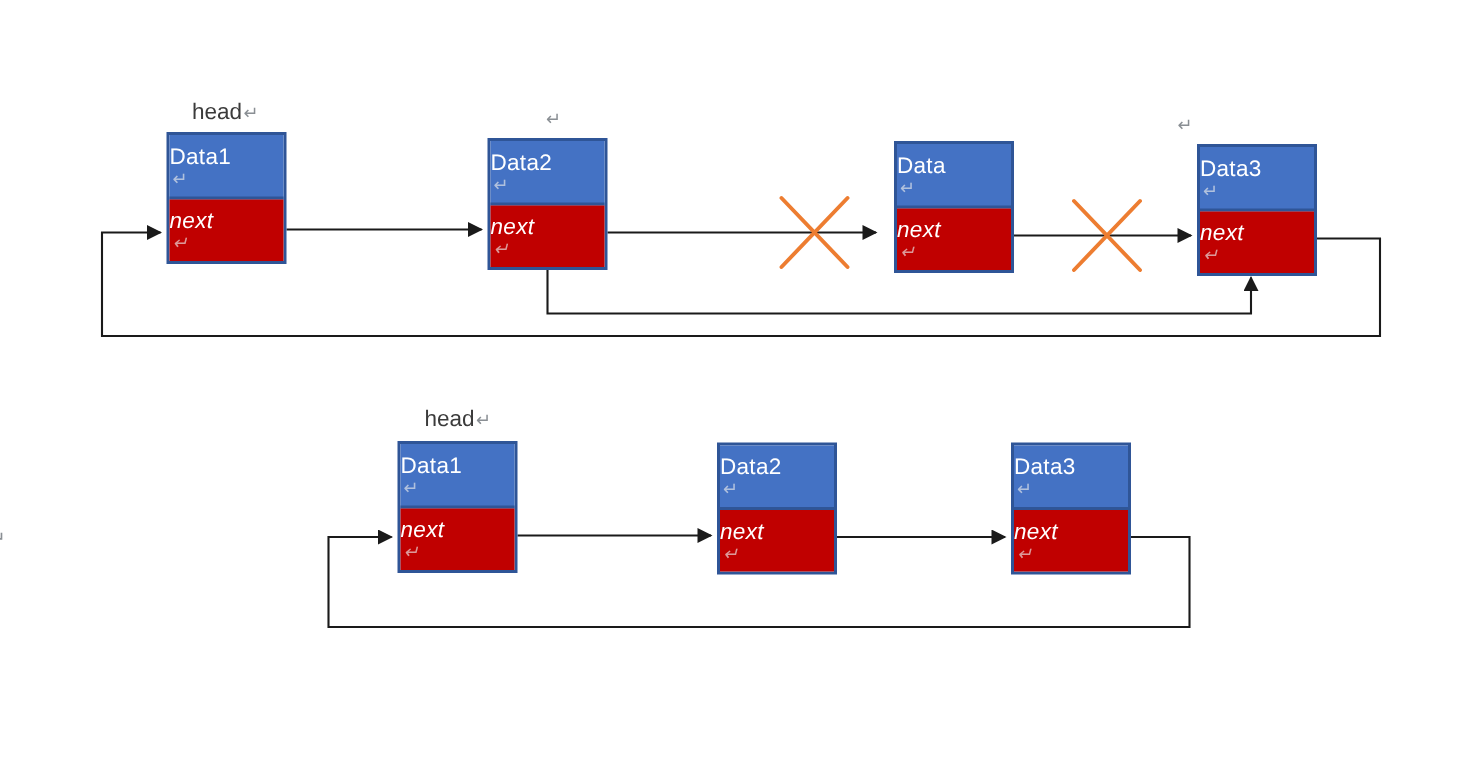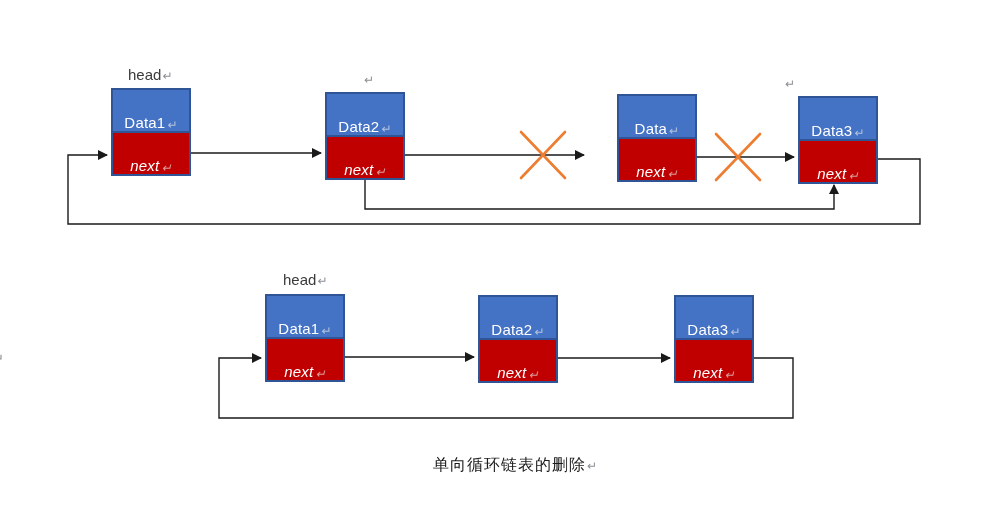--- a/index.html
+++ b/index.html
@@ -6,22 +6,22 @@
   .canvas{
     position:relative;width:983px;height:521px;background:#ffffff;
     overflow:hidden;font-family:"Liberation Sans",sans-serif;
   }
   .wires{position:absolute;left:0;top:0;width:983px;height:521px;}
   .node{
     position:absolute;width:76px;border:2px solid var(--node-border,#2F5597);
     box-sizing:content-box;
   }
   .cell{
-    height:41px;display:flex;align-items:flex-end;justify-content:center;
-    font-size:15px;color:var(--node-text,#fff);letter-spacing:.2px;
+    height:41px;display:flex;align-items:flex-start;justify-content:center;
+    font-size:15px;color:var(--node-text,#fff);letter-spacing:.2px;flex-direction:column;
   }
   .cell.data{background:var(--node-fill-top,#4472C4);border-bottom:2px solid var(--node-border,#2F5597);}
   .cell.next{background:var(--node-fill-bottom,#C00000);font-style:italic;}
   .pilcrow-in{
     font-size:12px;color:rgba(235,235,235,.65);margin-left:2px;line-height:1;
   }
   .floating-label{
     position:absolute;font-size:15px;color:var(--label-text,#3b3b3b);
     white-space:nowrap;
   }
@@ -81,21 +81,21 @@
   <div class="node" style="left:325px;top:92px">
     <div class="cell data">
         <span>Data2</span>
         <span class="pilcrow-in">↵</span>
       </div>
     <div class="cell next">
         <span>next</span>
         <span class="pilcrow-in">↵</span>
       </div>
   </div>
-  <div class="node" style="left:617px;top:94px">
+  <div class="node" style="left:596px;top:94px">
     <div class="cell data">
         <span>Data</span>
         <span class="pilcrow-in">↵</span>
       </div>
     <div class="cell next">
         <span>next</span>
         <span class="pilcrow-in">↵</span>
       </div>
   </div>
   <div class="node" style="left:798px;top:96px">
@@ -135,17 +135,16 @@
     <div class="cell data">
         <span>Data3</span>
         <span class="pilcrow-in">↵</span>
       </div>
     <div class="cell next">
         <span>next</span>
         <span class="pilcrow-in">↵</span>
       </div>
   </div>
 
-  <div class="caption" style="left:433px;top:455px"><span>单向循环链表的删除</span><span class="pilcrow-out">↵</span></div>
 
   <span class="clip-mark">↵</span>
 
 </div>
 
 </body></html>

